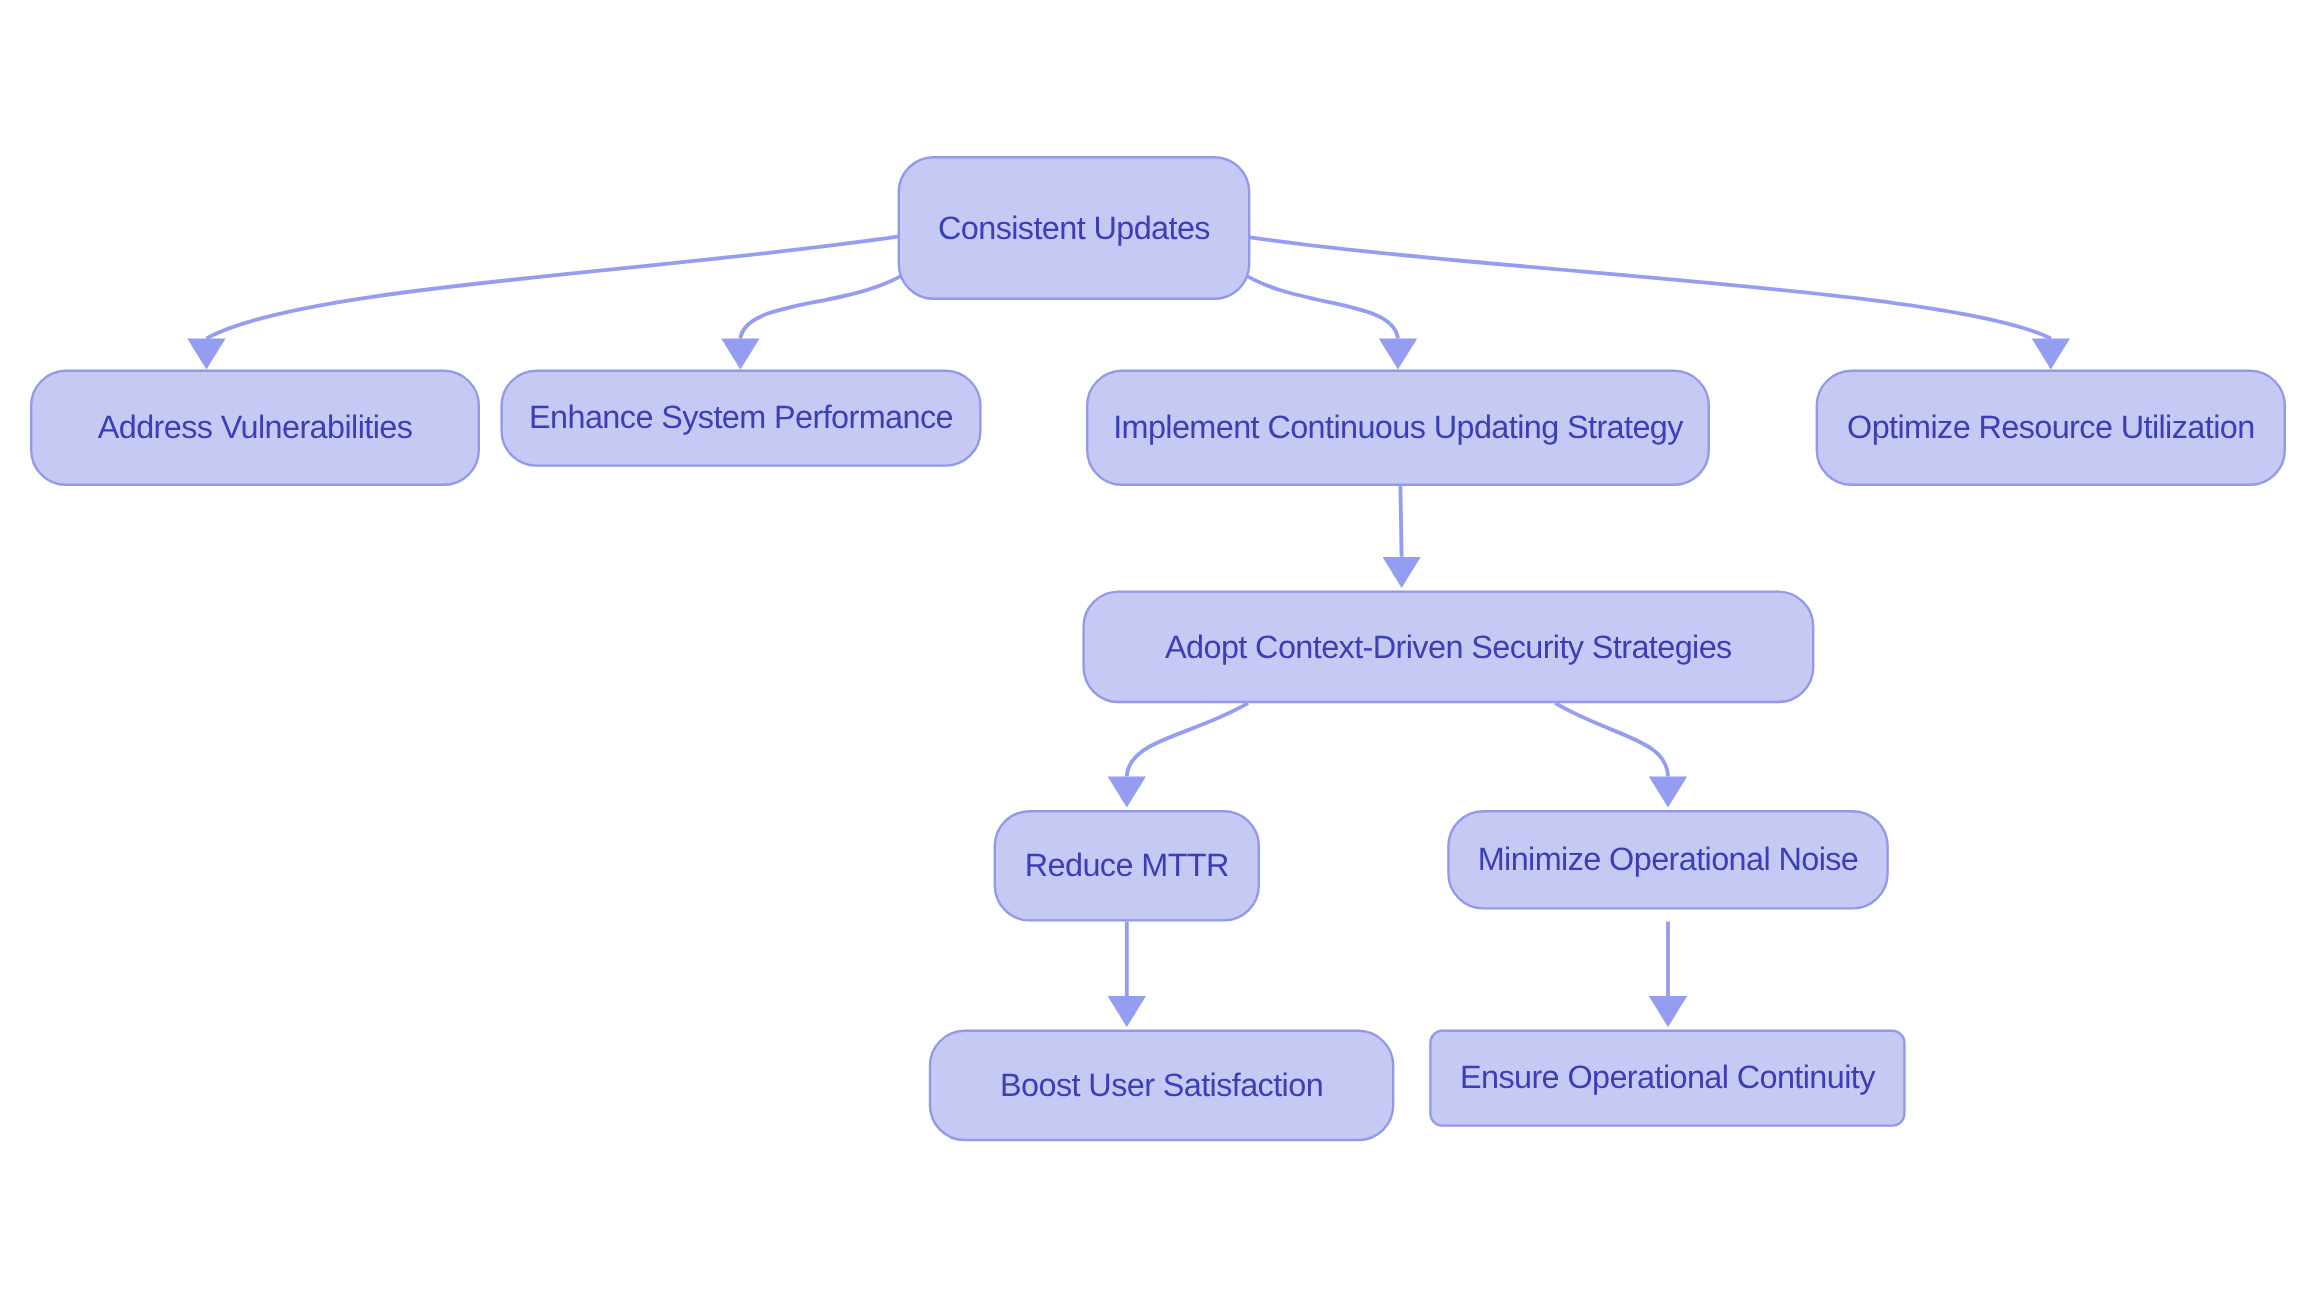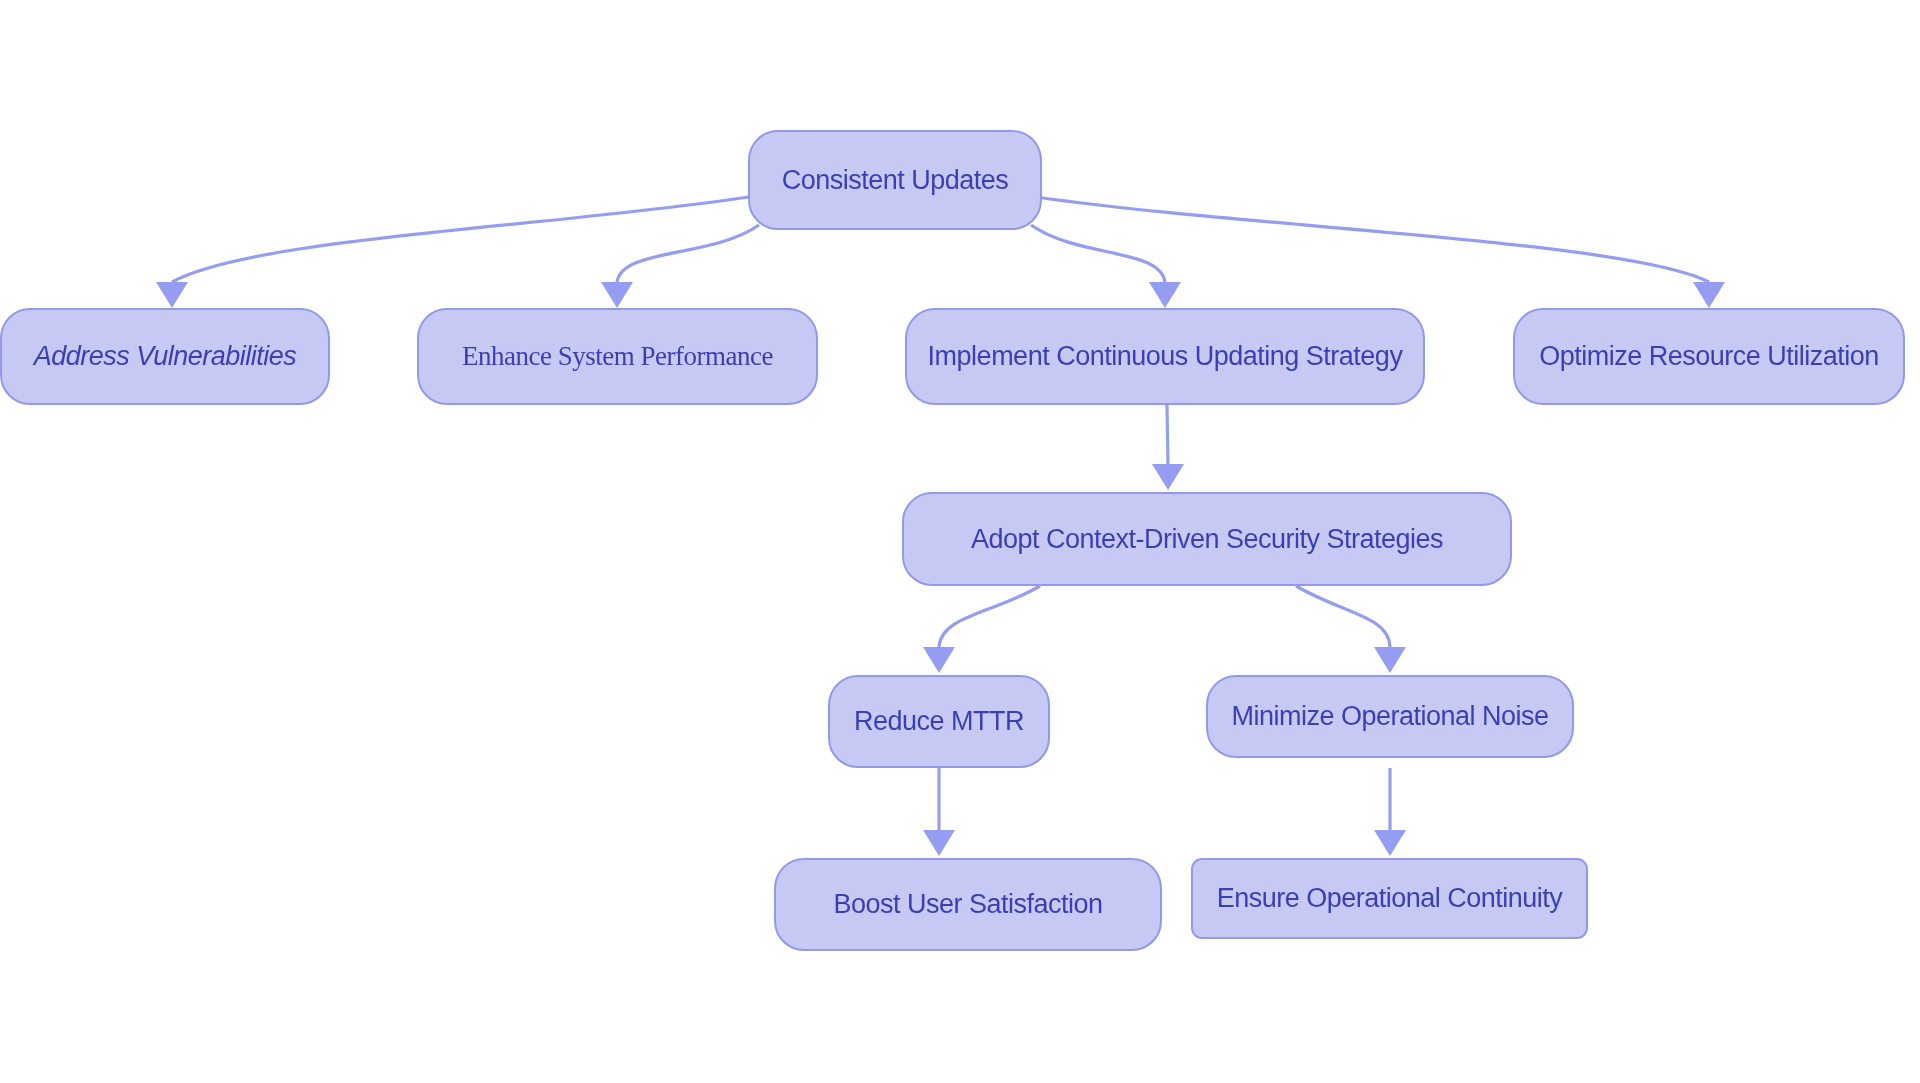--- a/index.html
+++ b/index.html
@@ -62,29 +62,29 @@
     <path class="edge" d="M 759 225 C 712 258, 622 248, 617 282" marker-end="url(#arrowhead)"></path>
     <path class="edge" d="M 1031 225 C 1078 258, 1160 248, 1165 282" marker-end="url(#arrowhead)"></path>
     <path class="edge" d="M 1036 197 C 1250 228, 1625 240, 1709 282" marker-end="url(#arrowhead)"></path>
     <path class="edge" d="M 1167 405 L 1168 464" marker-end="url(#arrowhead)"></path>
     <path class="edge" d="M 1040 586 C 992 614, 941 616, 939 647" marker-end="url(#arrowhead)"></path>
     <path class="edge" d="M 1296 586 C 1344 614, 1389 616, 1390 647" marker-end="url(#arrowhead)"></path>
     <path class="edge" d="M 939 768 L 939 830" marker-end="url(#arrowhead)"></path>
     <path class="edge" d="M 1390 768 L 1390 830" marker-end="url(#arrowhead)"></path>
   </svg>
 
-  <div class="node" style="left:748px; top:130px; width:294px; height:100px;justify-content:center;">
+  <div class="node" style="left:748px; top:130px; width:294px; height:120px;justify-content:center;">
     <span>Consistent Updates</span>
   </div>
 
-  <div class="node" style="left:0; top:308px; width:330px; height:97px;font-style:italic;">
+  <div class="node" style="left:25px; top:308px; width:375px; height:97px;">
     <span>Address Vulnerabilities</span>
   </div>
 
-  <div class="node" style="left:417px; top:308px; width:401px; height:97px;font-family:Liberation Serif, serif;">
+  <div class="node" style="left:417px; top:308px; width:401px; height:81px;">
     <span>Enhance System Performance</span>
   </div>
 
   <div class="node" style="left:905px; top:308px; width:520px; height:97px;">
     <span>Implement Continuous Updating Strategy</span>
   </div>
 
   <div class="node" style="left:1513px; top:308px; width:392px; height:97px;">
     <span>Optimize Resource Utilization</span>
   </div>

